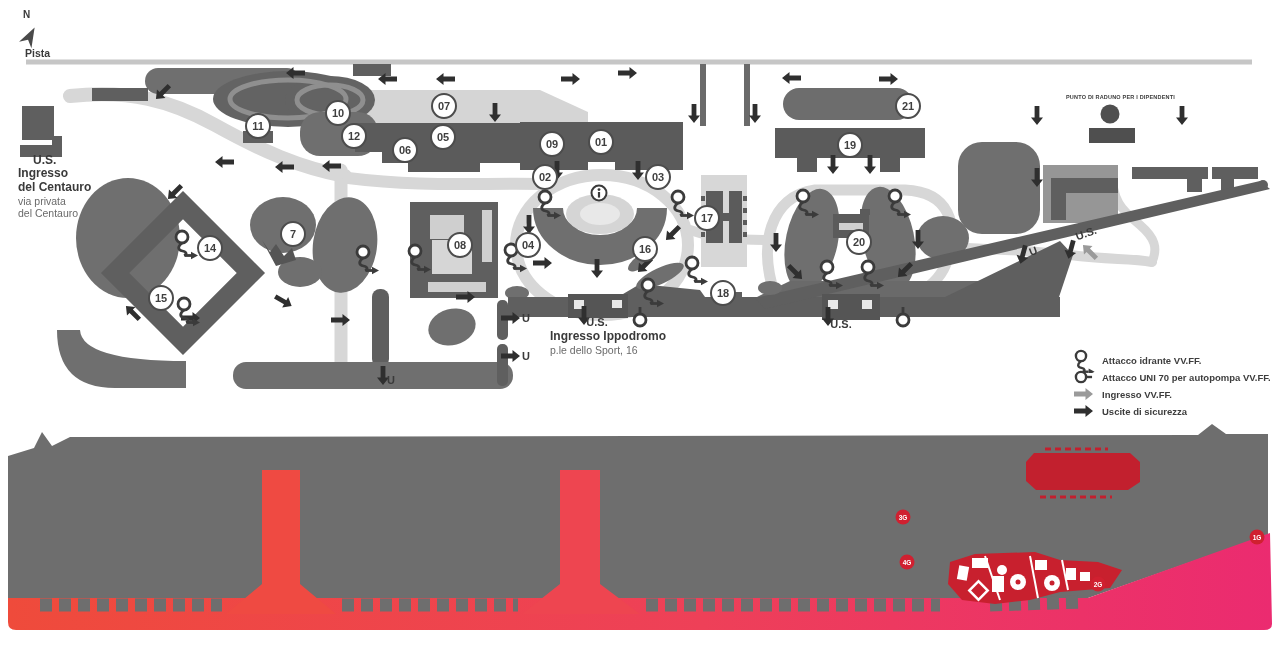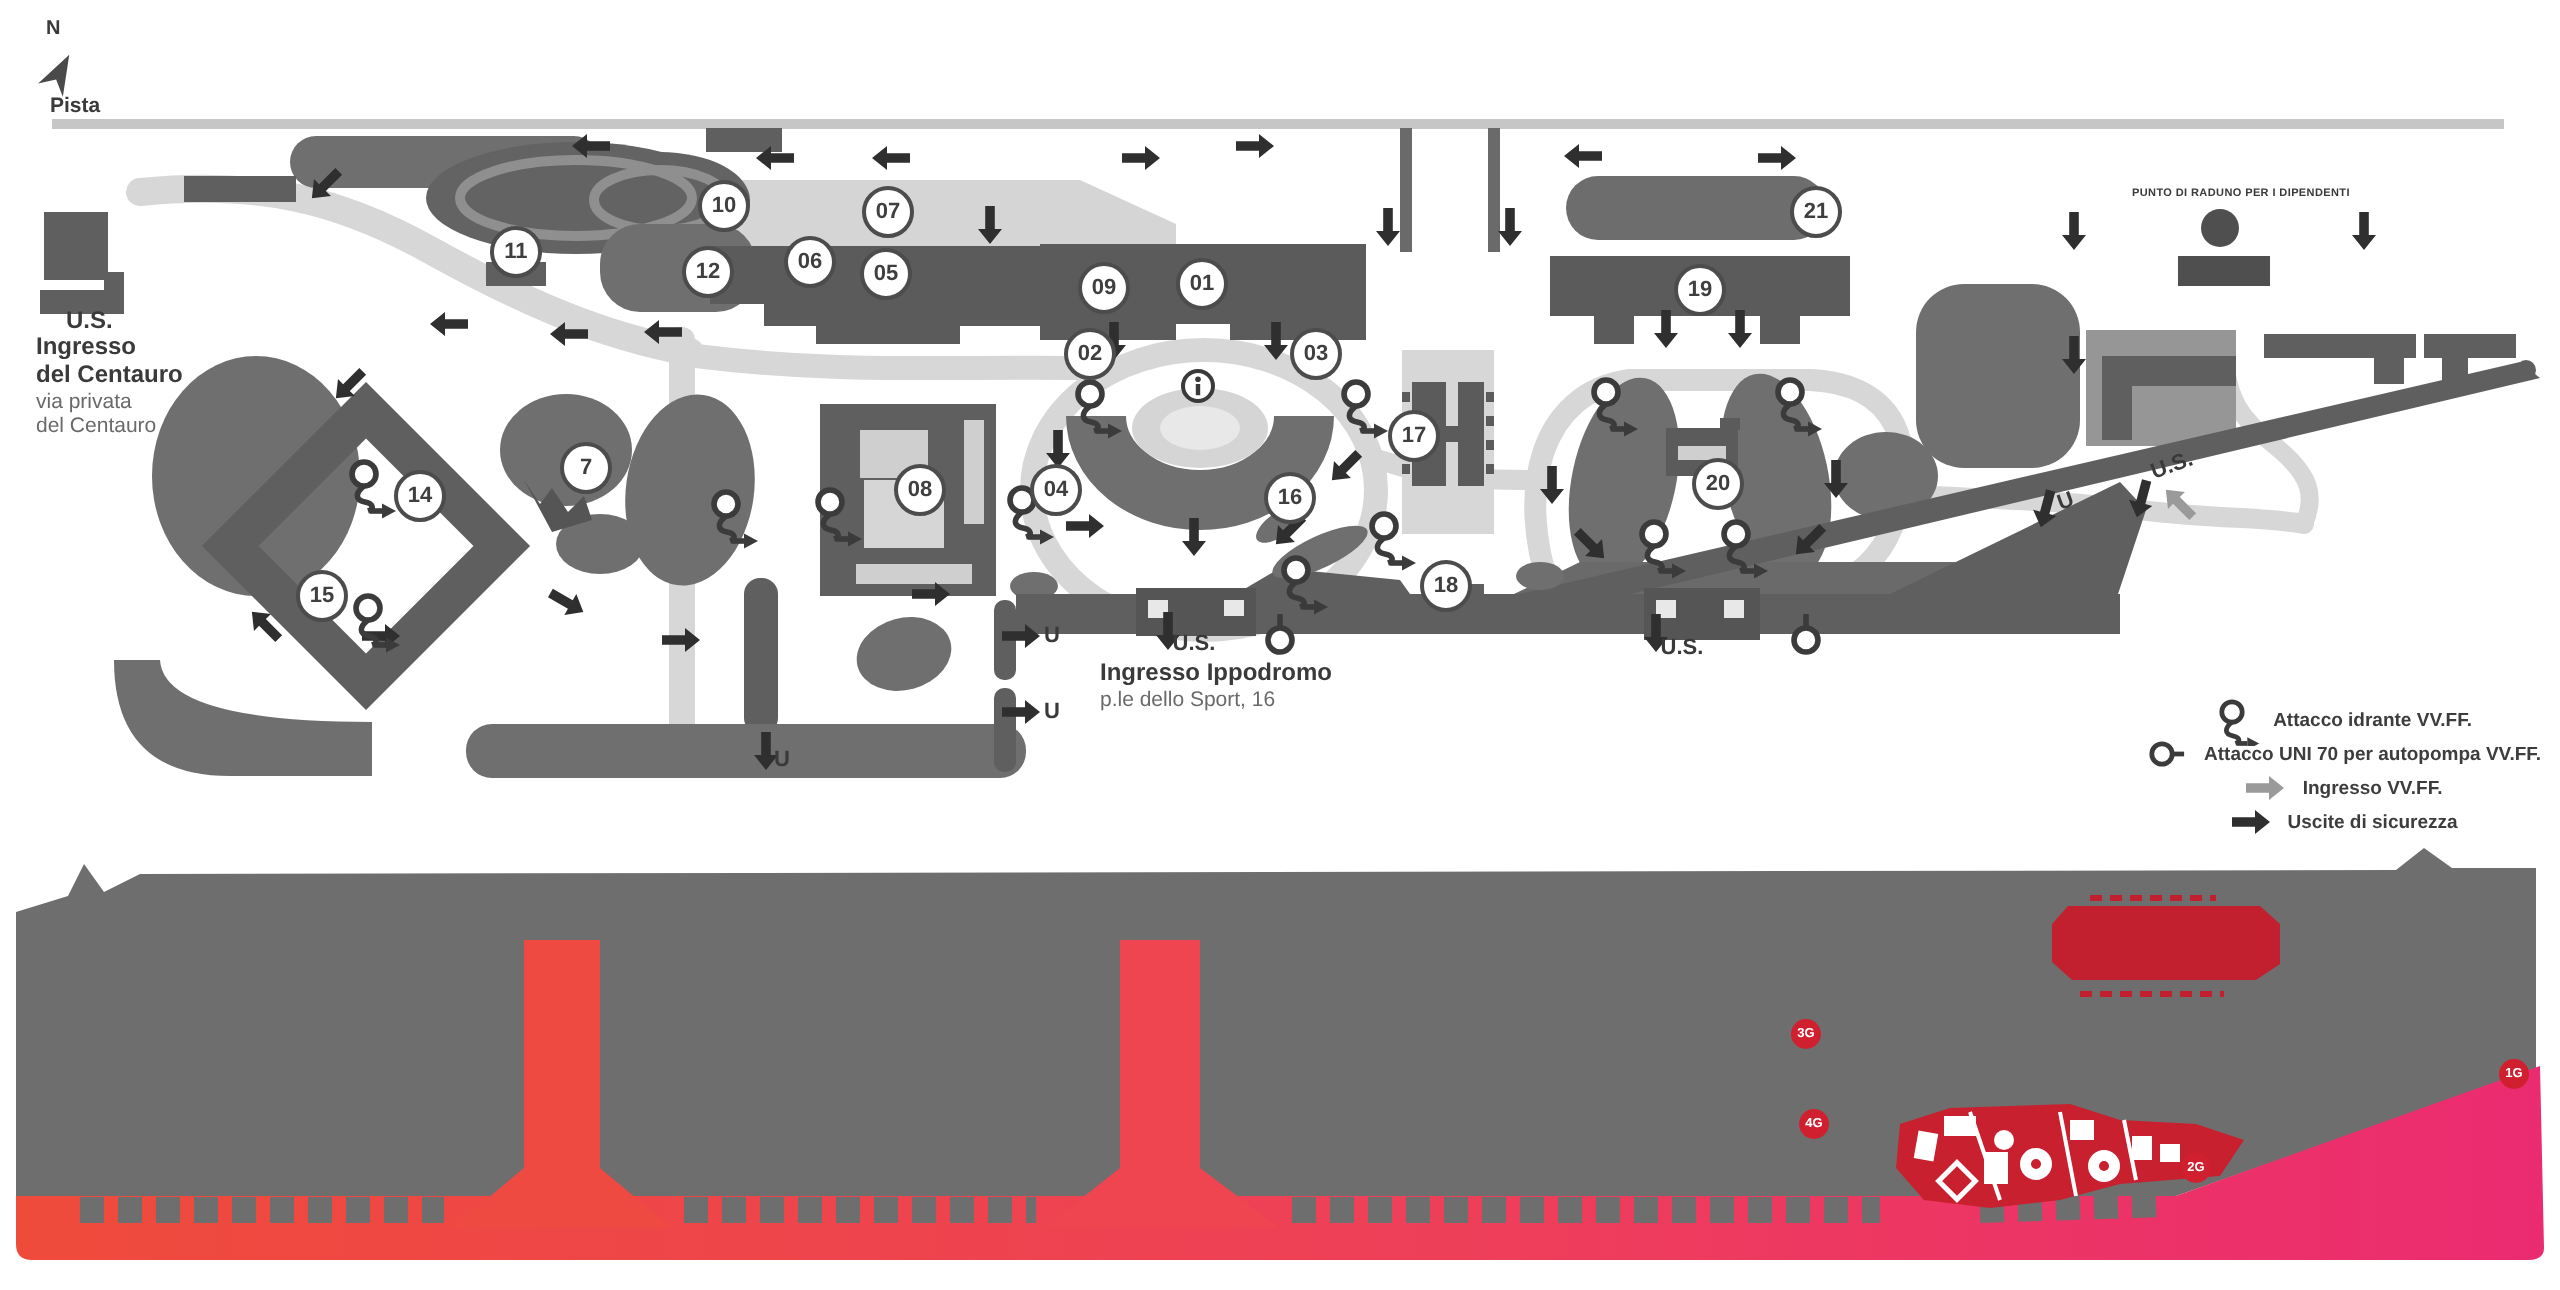--- a/index.html
+++ b/index.html
@@ -17,21 +17,21 @@
   .ent-name{font-size:12px;font-weight:700;color:#3a3a3a;line-height:1.15;}
   .ent-sub{font-size:10.5px;color:#6a6a6a;line-height:1.2;}
   #centauro{left:18px;top:153px;}
   #centauro .us{font-size:12px;font-weight:700;color:#3a3a3a;}
   #ippodromo{left:550px;top:330px;}
   #cavallo{left:799px;top:330px;}
   #assembly{left:1066px;top:94px;font-size:5.5px;font-weight:700;color:#3a3a3a;letter-spacing:.2px;}
   #pista{left:25px;top:47px;font-size:10.5px;font-weight:600;}
   #north{left:23px;top:9px;font-size:10px;font-weight:700;}
   #legend{position:absolute;left:1072px;top:352px;}
-  .leg-row{display:flex;align-items:center;height:16px;margin-bottom:1px;justify-content:center;}
+  .leg-row{display:flex;align-items:center;height:16px;margin-bottom:1px;}
   .leg-ico{width:30px;display:flex;justify-content:flex-start;align-items:center;}
   .leg-txt{font-size:9.5px;font-weight:600;color:#3d3d3d;}
 </style>
 </head>
 <body>
 
 <div id="stage">
 
 <svg id="mapsvg" width="1280" height="645" viewBox="0 0 1280 645">
   <defs>
@@ -346,25 +346,25 @@
     <span class="leg-txt">Uscite di sicurezza</span>
   </div>
 </div>
 
 <div id="badge-layer">
       <div class="badge" style="left: 601px; top: 142px;">01</div>
       <div class="badge" style="left: 545px; top: 177px;">02</div>
       <div class="badge" style="left: 658px; top: 177px;">03</div>
       <div class="badge" style="left: 528px; top: 245px;">04</div>
       <div class="badge" style="left: 443px; top: 137px;">05</div>
-      <div class="badge" style="left: 405px; top: 131px;">06</div>
+      <div class="badge" style="left: 405px; top: 150px;">06</div>
       <div class="badge" style="left: 444px; top: 106px;">07</div>
       <div class="badge" style="left: 460px; top: 245px;">08</div>
       <div class="badge" style="left: 552px; top: 144px;">09</div>
-      <div class="badge" style="left: 338px; top: 103px; margin-left: 24px;">10</div>
+      <div class="badge" style="left: 338px; top: 113px;">10</div>
       <div class="badge" style="left: 258px; top: 126px;">11</div>
       <div class="badge" style="left: 354px; top: 136px;">12</div>
       <div class="badge" style="left: 293px; top: 234px;">7</div>
       <div class="badge" style="left: 210px; top: 248px;">14</div>
       <div class="badge" style="left: 161px; top: 298px;">15</div>
       <div class="badge" style="left: 645px; top: 249px;">16</div>
       <div class="badge" style="left: 707px; top: 218px;">17</div>
       <div class="badge" style="left: 723px; top: 293px;">18</div>
       <div class="badge" style="left: 850px; top: 145px;">19</div>
       <div class="badge" style="left: 859px; top: 242px;">20</div>

